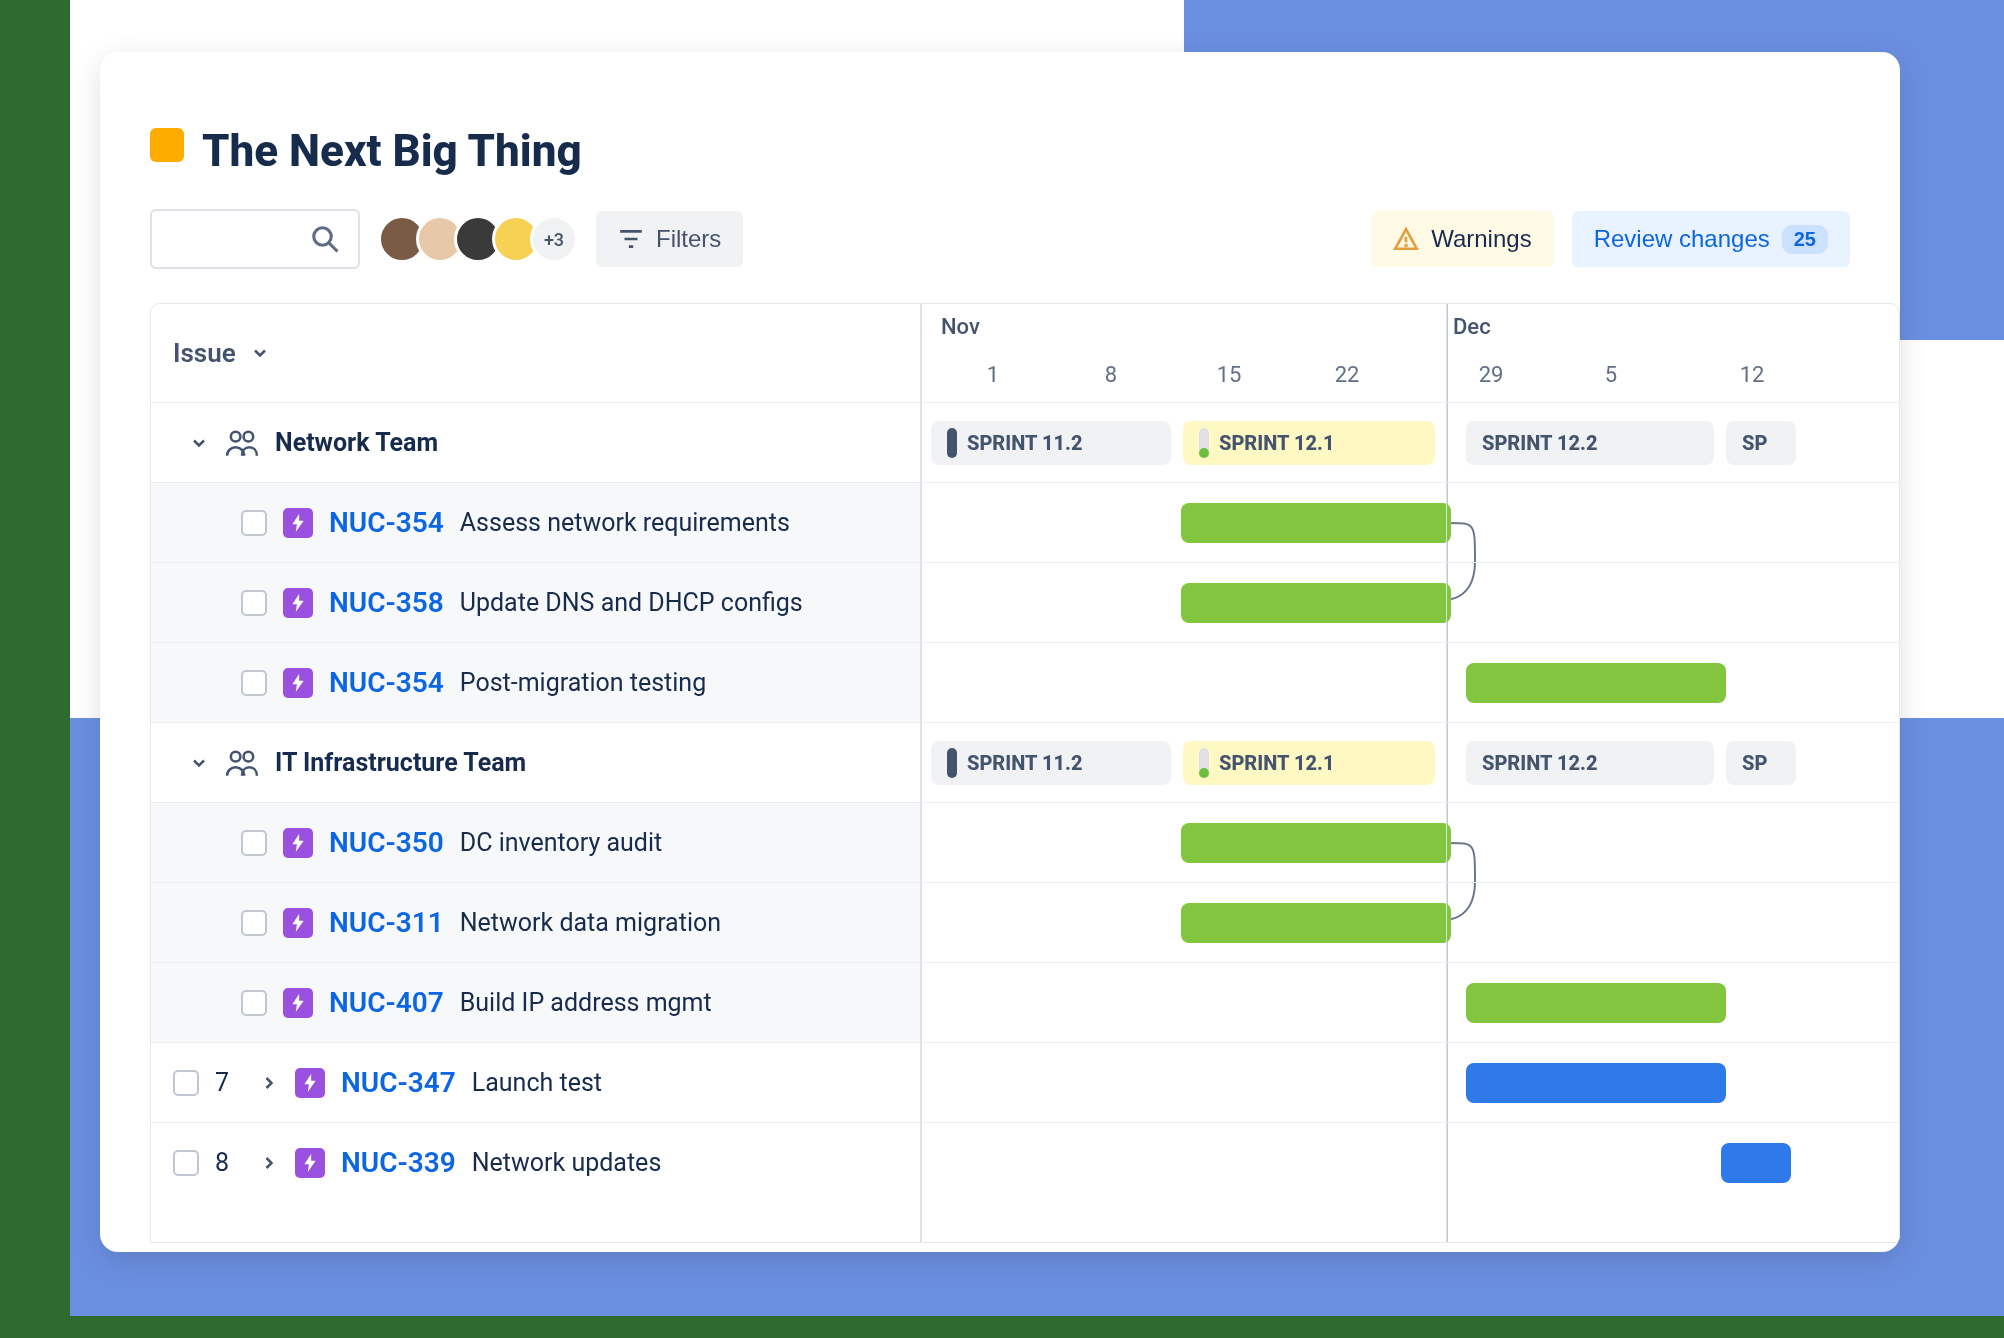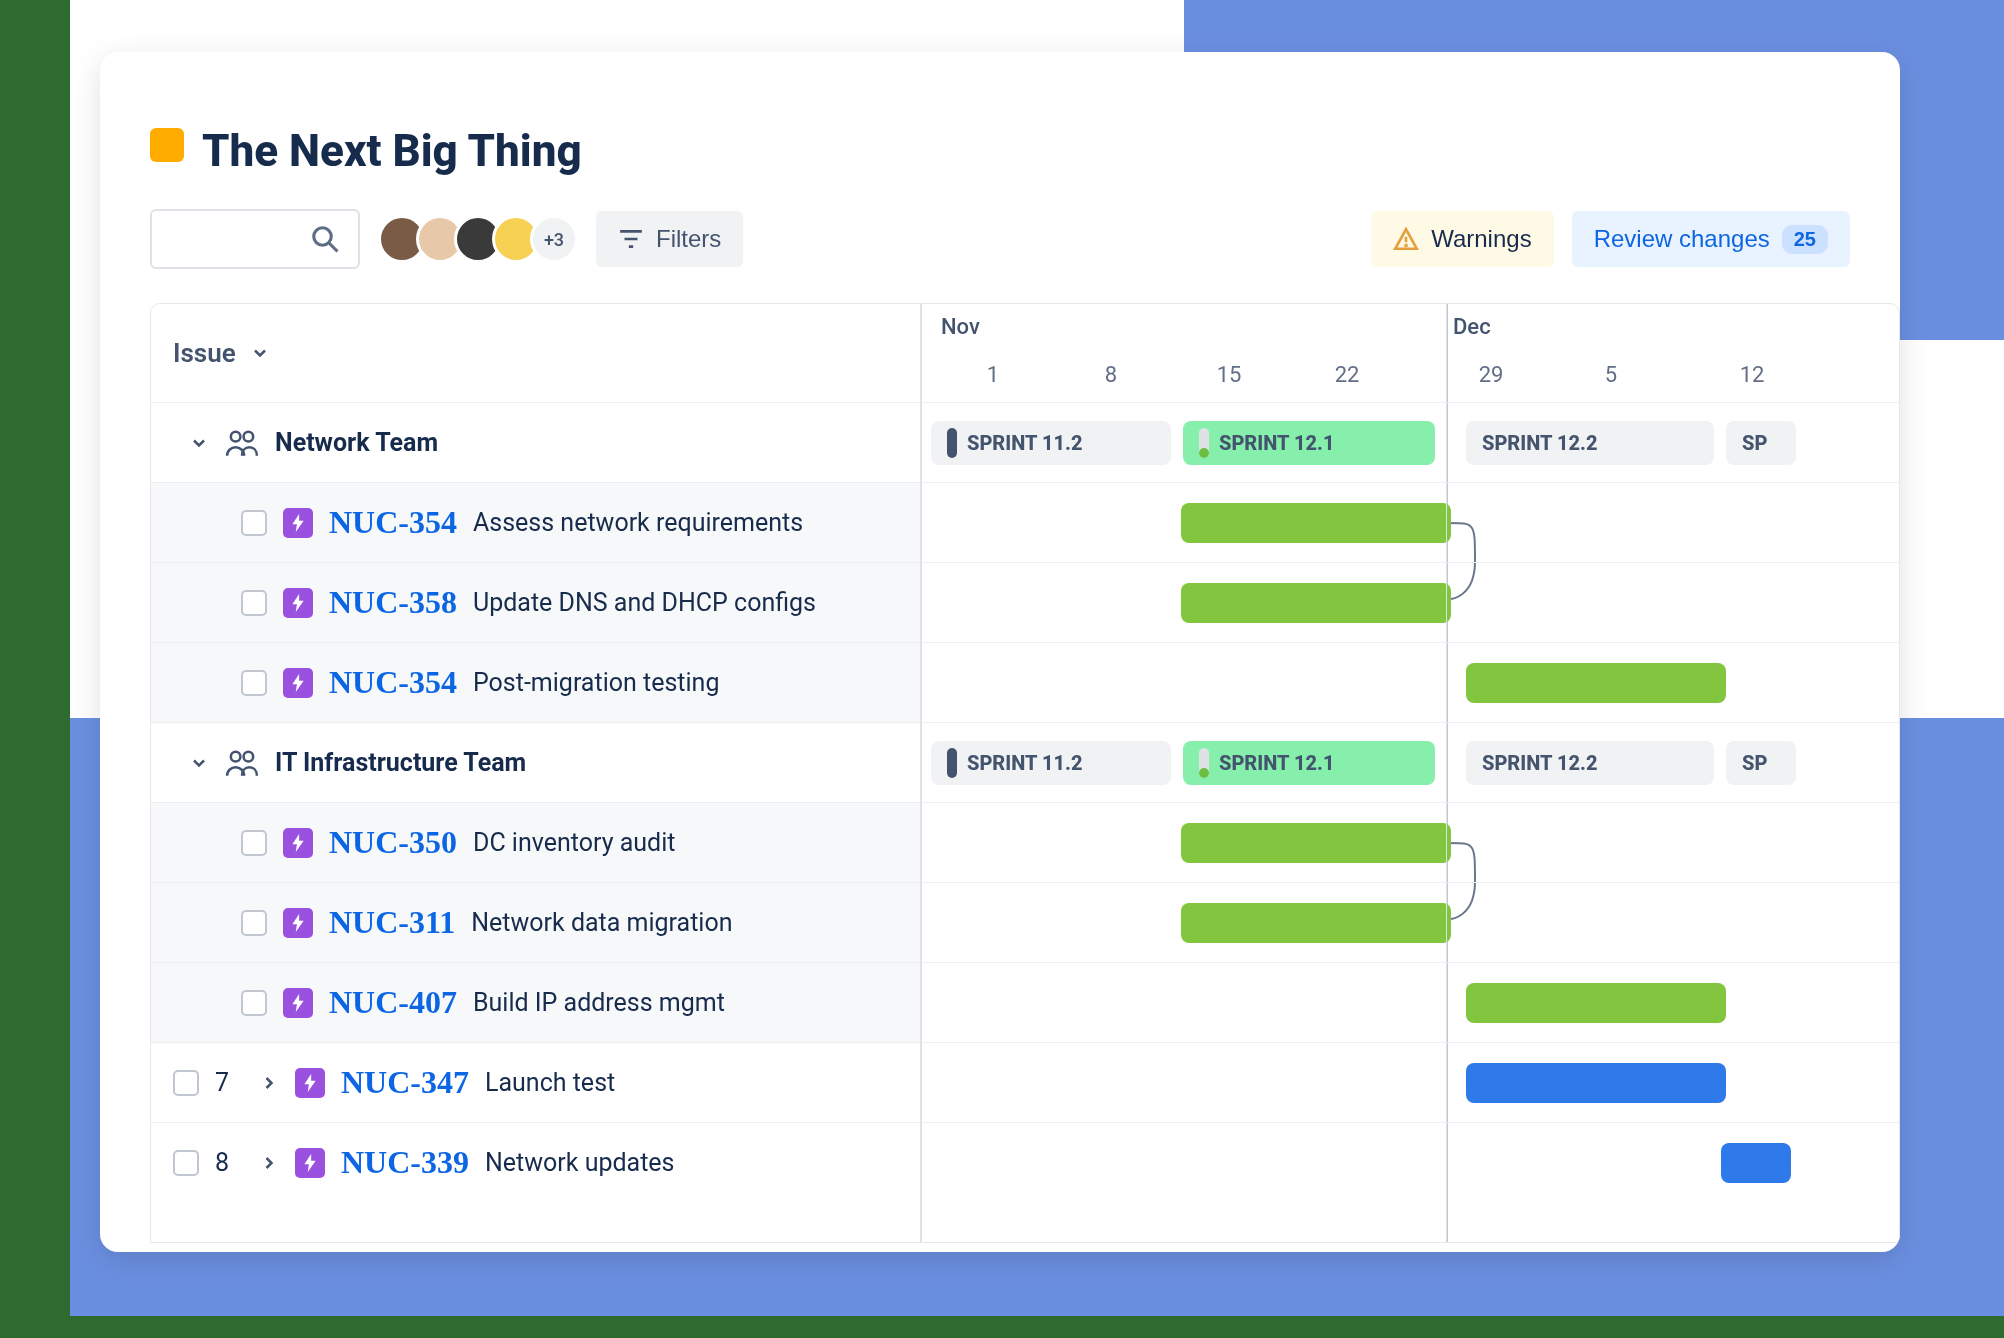--- a/index.html
+++ b/index.html
@@ -132,21 +132,21 @@
   .team-icon { width:34px; height:32px; }
   .checkbox {
     width:26px; height:26px; border:2px solid #c1c7d0; border-radius:5px;
     background:#fff;
   }
   .epic-icon {
     width:30px; height:30px; border-radius:5px; background:#9b51e0;
     display:flex; align-items:center; justify-content:center;
   }
   .epic-icon svg { width:16px; height:18px; fill:#fff; }
-  .issue-key { color:#0c66e4; font-size:32px; font-weight:600;font-family:Liberation Serif, serif; }
+  .issue-key { color:#0c66e4; font-size:28px; font-weight:600; }
   .issue-summary { color:#172b4d; font-size:25px; }
   .row-count { color:#172b4d; font-size:25px; width:28px; }
 
   
   .time-panel { flex:1; position:relative; }
 
   .time-header { height:98px; position:relative; }
   .month {
     position:absolute; top:10px; font-size:22px; color:#44546f; font-weight:500;
   }
@@ -162,21 +162,21 @@
     height:80px; position:relative; border-top:1px solid #eceef1;
   }
 
   .sprint-chip {
     position:absolute; top:18px; height:44px;
     border-radius:8px; display:flex; align-items:center; gap:10px;
     padding:0 16px; font-size:20px; font-weight:800; color:#44546f;
   }
   .sprint-chip.done   { background:#f1f2f4; }
   .sprint-chip.done .marker   { width:10px; height:30px; border-radius:5px; background:#44546f; }
-  .sprint-chip.active { background:#86efac; }
+  .sprint-chip.active { background:#fef9c3; }
   .sprint-chip.active .marker { width:10px; height:30px; border-radius:5px; background:#dfe1e6; position:relative; }
   .sprint-chip.active .marker::after{
     content:""; position:absolute; bottom:0; left:0; width:100%; height:10px;
     background:#6bbf3f; border-radius:5px;
   }
   .sprint-chip.future { background:#f1f2f4; }
 
   .bar {
     position:absolute; top:20px; height:40px; border-radius:8px;
   }

